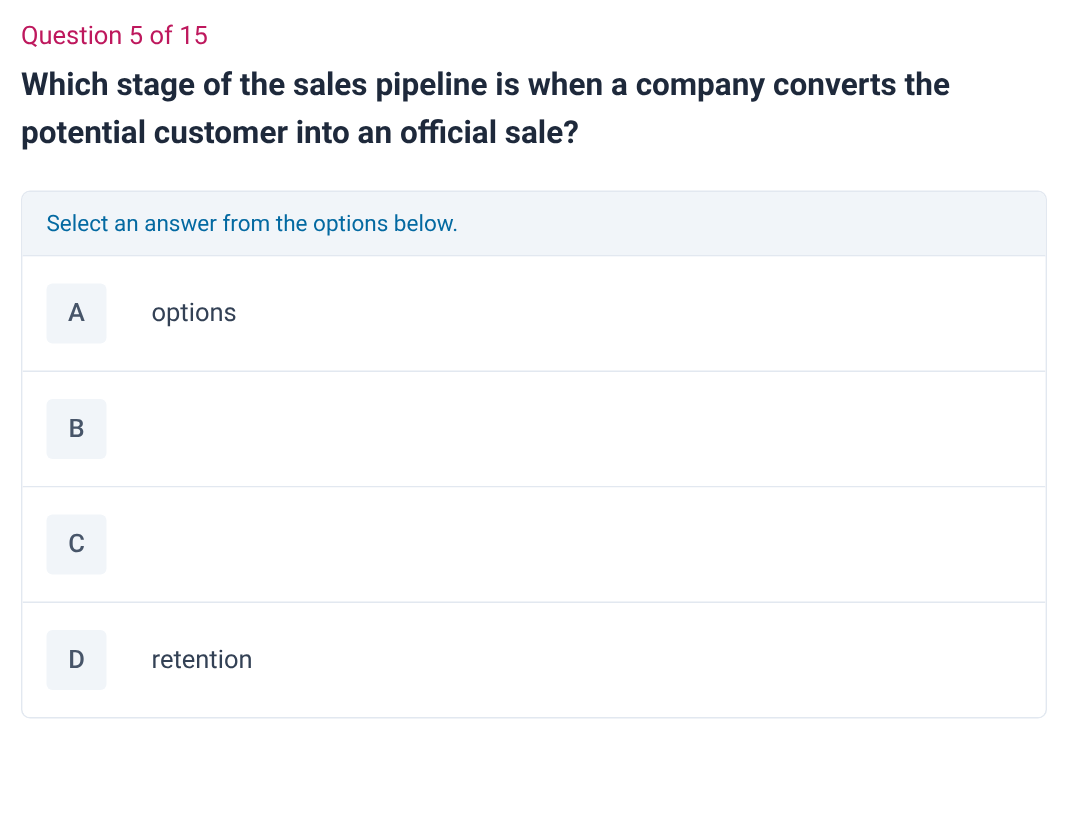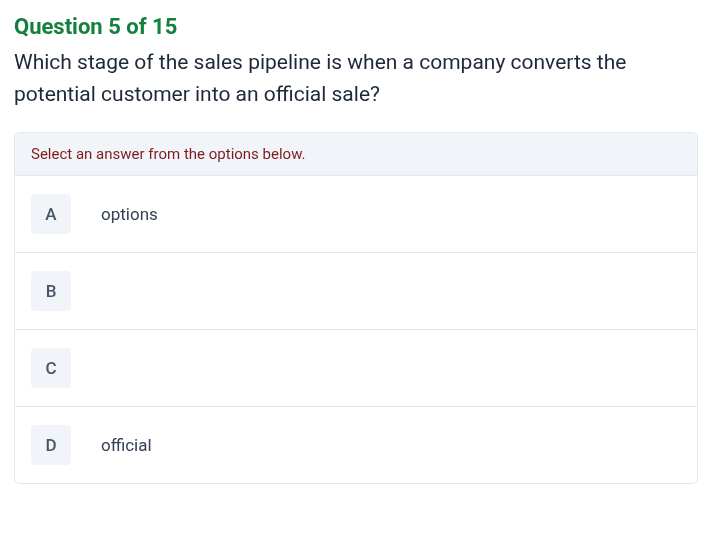--- a/index.html
+++ b/index.html
@@ -8,40 +8,40 @@
       box-sizing: border-box;
     }
     body {
       font-family: -apple-system, BlinkMacSystemFont, 'Segoe UI', Roboto, Helvetica, Arial, sans-serif;
       background: #ffffff;
       width: 712px;
       height: 542px;
       padding: 14px;
     }
     .question-number {
-      color: #15803d;
-      font-size: 22px;
-      font-weight: 700;
+      color: #be185d;
+      font-size: 17px;
+      font-weight: 400;
       margin-bottom: 8px;
     }
     .question-text {
       color: #1e293b;
       font-size: 21px;
-      font-weight: 400;
+      font-weight: 700;
       line-height: 1.5;
       margin-bottom: 22px;
     }
     .options-container {
       border: 1px solid #e2e8f0;
       border-radius: 6px;
       overflow: hidden;
     }
     .instruction {
       background: #f1f5f9;
-      color: #7f1d1d;
+      color: #0369a1;
       font-size: 15px;
       padding: 12px 16px;
       border-bottom: 1px solid #e2e8f0;
     }
     .option {
       display: flex;
       align-items: center;
       padding: 18px 16px;
       border-bottom: 1px solid #e2e8f0;
       cursor: pointer;
@@ -87,15 +87,15 @@
   <div class="option">
     <div class="option-letter">B</div>
   </div>
 
   <div class="option">
     <div class="option-letter">C</div>
   </div>
 
   <div class="option">
     <div class="option-letter">D</div>
-    <div class="option-text">official</div>
+    <div class="option-text">retention</div>
   </div>
 </div>
 
 </body></html>

